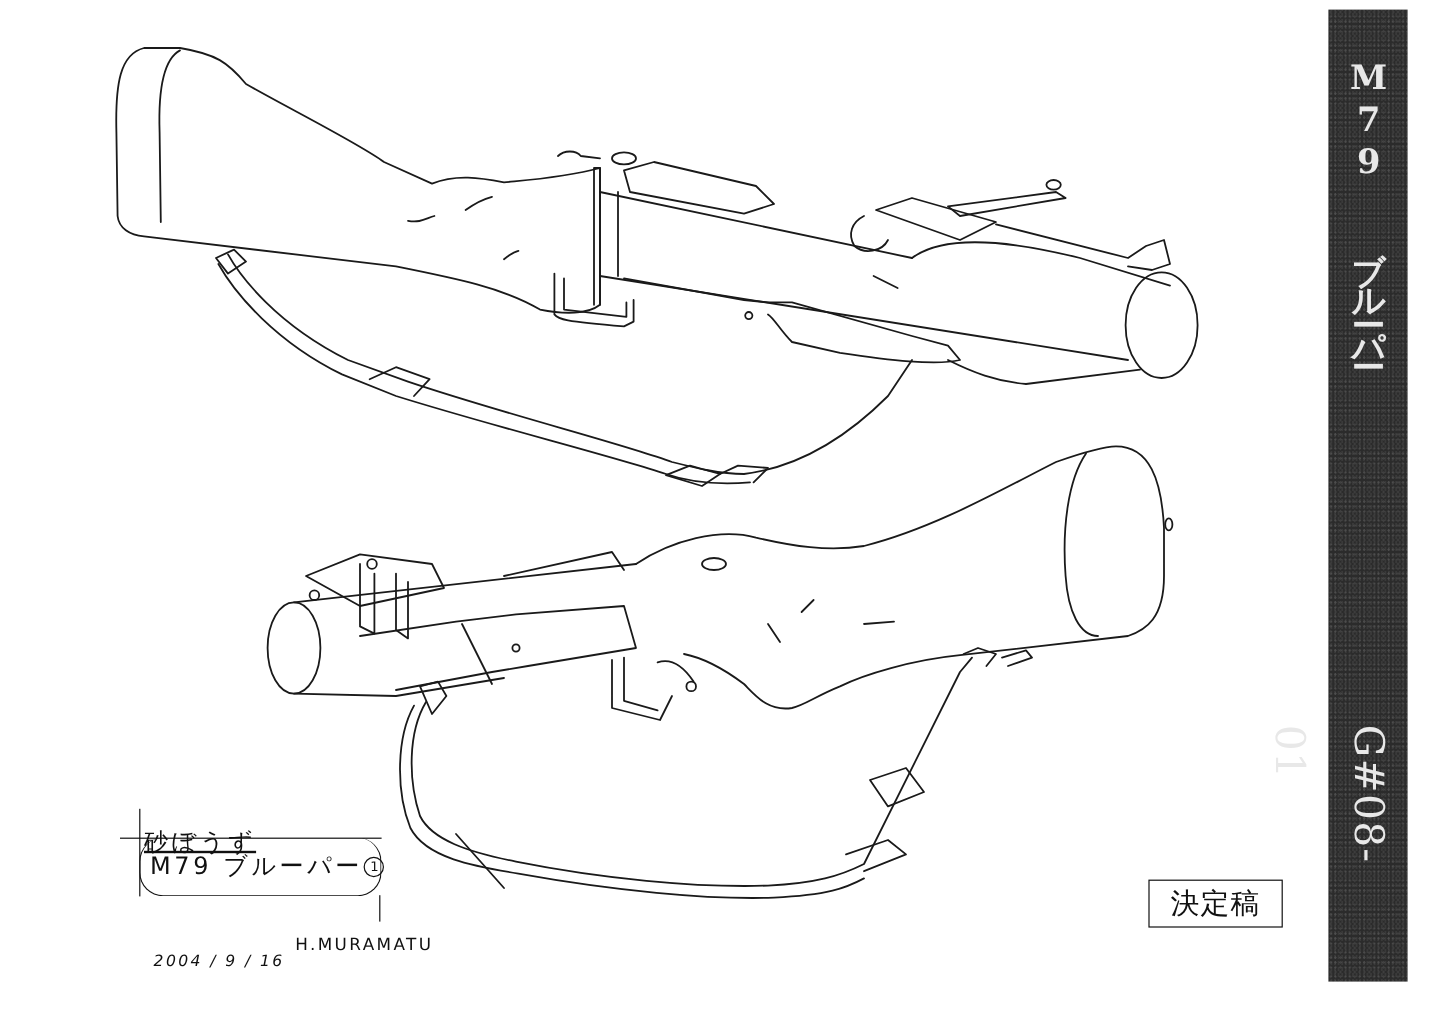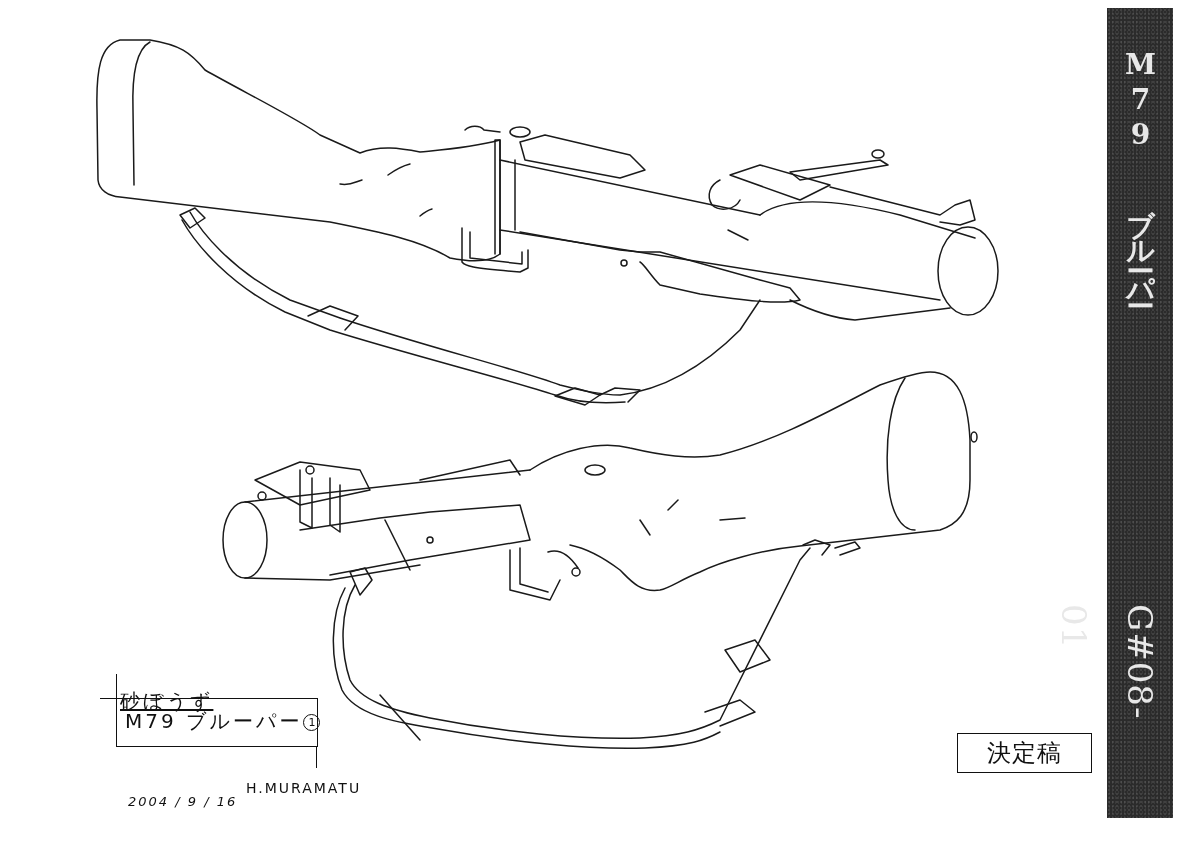--- a/index.html
+++ b/index.html
@@ -35,40 +35,40 @@
   .title-block { position: absolute; left: 100px; top: 672px; width: 220px; height: 100px; }
   .tb-top-text {
     position: absolute; left: 20px; top: 16px; font-size: 20px; letter-spacing: 3px;
     font-family: "DejaVu Sans", sans-serif;
     text-decoration: underline;
   }
   .tb-hline-top { position: absolute; left: 0; top: 26px; width: 218px; border-top: 1.6px solid #111; }
   .tb-vline-left { position: absolute; left: 16px; top: 2px; height: 73px; border-left: 1.6px solid #111; }
   .tb-box {
     position: absolute; left: 16px; top: 26px; width: 200px; height: 48px;
-    border-left: 1.6px solid #111; border-right: 1.6px solid #111; border-bottom: 1.6px solid #111;
+    border-left: 1.6px solid #111; border-right: 1.6px solid #111; border-bottom: 1.6px solid #111; border-radius: 20px;
   }
   .tb-right-tick { position: absolute; left: 216px; top: 74px; height: 22px; border-left: 1.6px solid #111; }
   .tb-name {
     position: absolute; left: 8px; top: 10px; font-size: 20px; letter-spacing: 3px; white-space: nowrap;
   }
   .tb-circled {
     display: inline-block; width: 15px; height: 15px; border: 1.5px solid #111; border-radius: 50%;
     font-size: 11px; line-height: 15px; text-align: center; letter-spacing: 0; vertical-align: 2px; margin-left: 1px;
   }
   .date-text {
     position: absolute; left: 128px; top: 762px; font-size: 13px; letter-spacing: 2px;
     font-family: "DejaVu Sans", sans-serif; font-style: italic; margin-top: 32px;
   }
   .author-text {
     position: absolute; left: 246px; top: 780px; font-size: 14px; letter-spacing: 2px;
     font-family: "DejaVu Sans", sans-serif;
   }
   .approval-stamp {
-    position: absolute; left: 957px; top: 733px; width: 135px; height: 40px;
+    position: absolute; left: 957px; top: 733px; width: 112px; height: 40px;
     border: 1.6px solid #111; box-sizing: border-box;
     font-size: 24px; text-align: center; line-height: 38px; letter-spacing: 1px;
     font-family: "DejaVu Sans", sans-serif;
   }
 </style>
 </head>
 <body>
 
 <div class="sheet">
 

